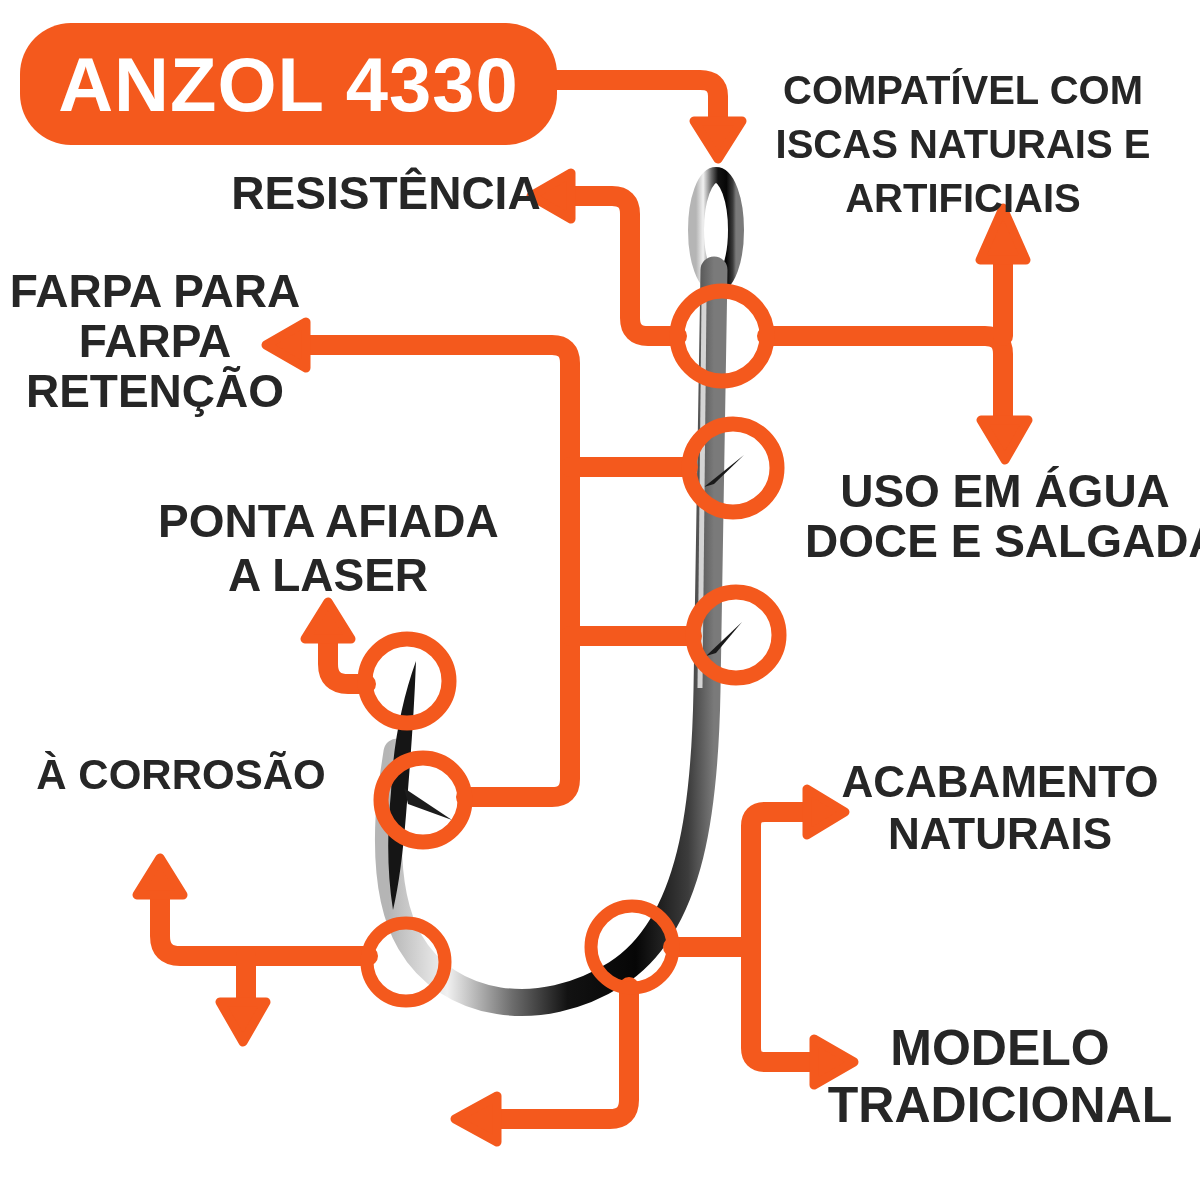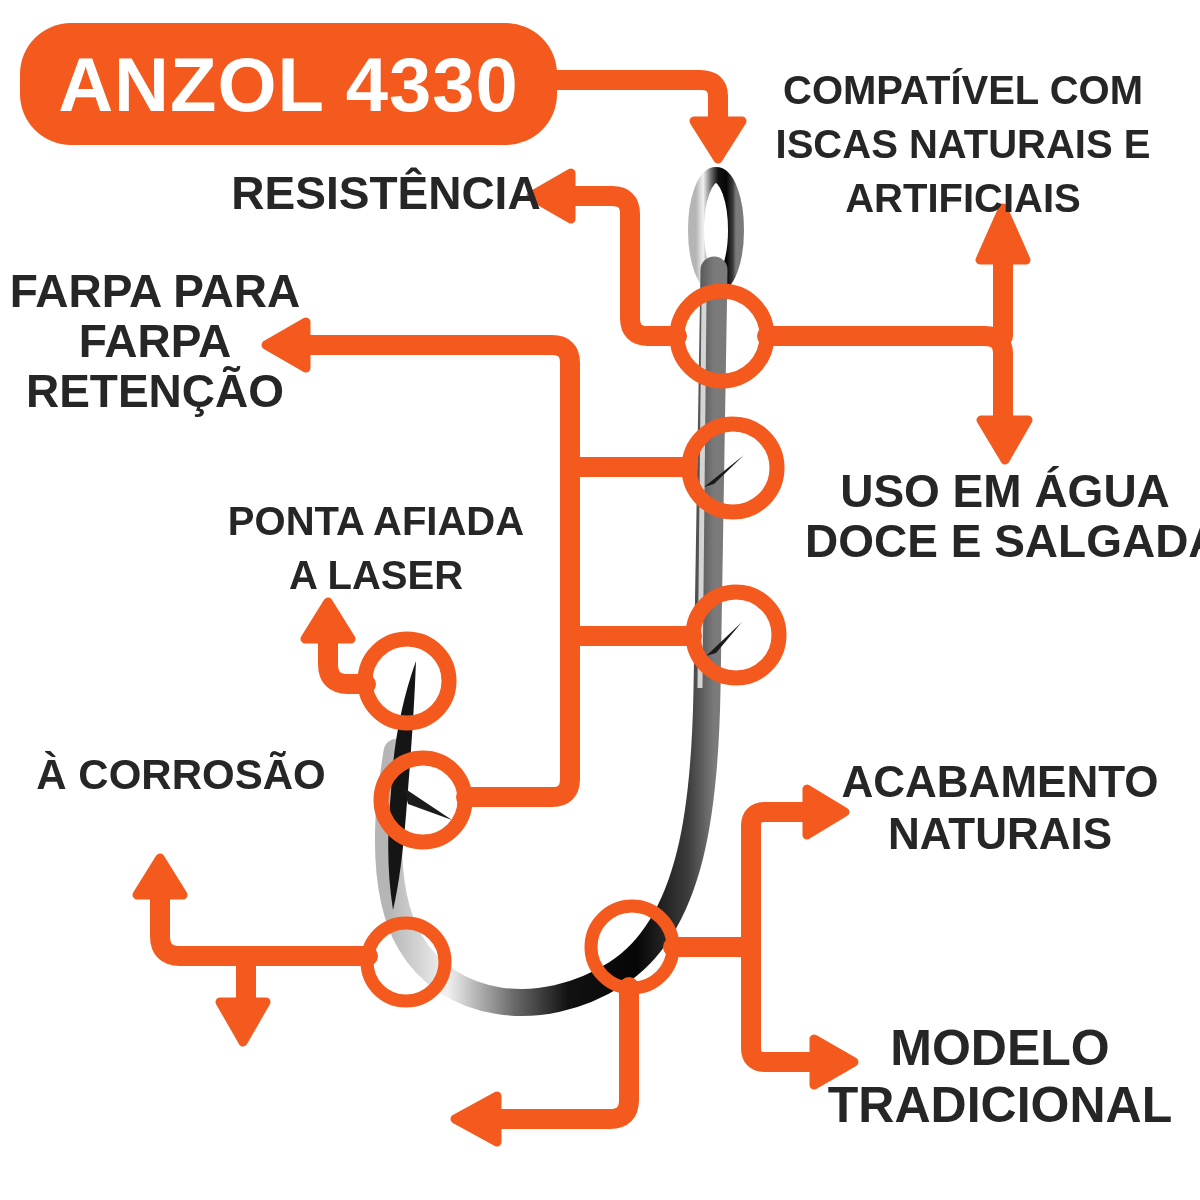--- a/index.html
+++ b/index.html
@@ -25,21 +25,21 @@
   }
   .pill-text{
     color:#ffffff;font-weight:bold;font-size:76px;letter-spacing:1px;
     font-family:"Liberation Sans",sans-serif;white-space:nowrap;
   }
   
   .lbl-compativel{left:763px;top:38px;width:400px;font-size:40px;line-height:54px;margin-top:25px;}
   .lbl-aco{left:211px;top:165px;width:350px;font-size:46px;line-height:57px;}
   .lbl-farpa{left:5px;top:266px;width:300px;font-size:46px;line-height:50px;}
   .lbl-uso{left:805px;top:466px;width:400px;font-size:46px;line-height:50px;}
-  .lbl-ponta{left:158px;top:494px;width:340px;font-size:40px;line-height:54px;margin-left:48px;}
+  .lbl-ponta{left:158px;top:494px;width:340px;font-size:46px;line-height:54px;}
   .lbl-resistente{left:21px;top:752px;width:320px;font-size:42px;line-height:46px;}
   .lbl-acabamento{left:800px;top:756px;width:400px;font-size:44px;line-height:52px;}
   .lbl-modelo{left:790px;top:1020px;width:420px;font-size:50px;line-height:57px;}
   .lbl-varios{left:10px;top:1042px;width:460px;font-size:45px;line-height:49px;}
 
   .oline{stroke:var(--accent);stroke-width:20;fill:none;stroke-linecap:round;stroke-linejoin:round;}
   .ocircle{stroke:var(--accent);fill:none;}
   .ohead{fill:var(--accent);stroke:var(--accent);stroke-width:9;stroke-linejoin:round;}
 </style>
 </head>

